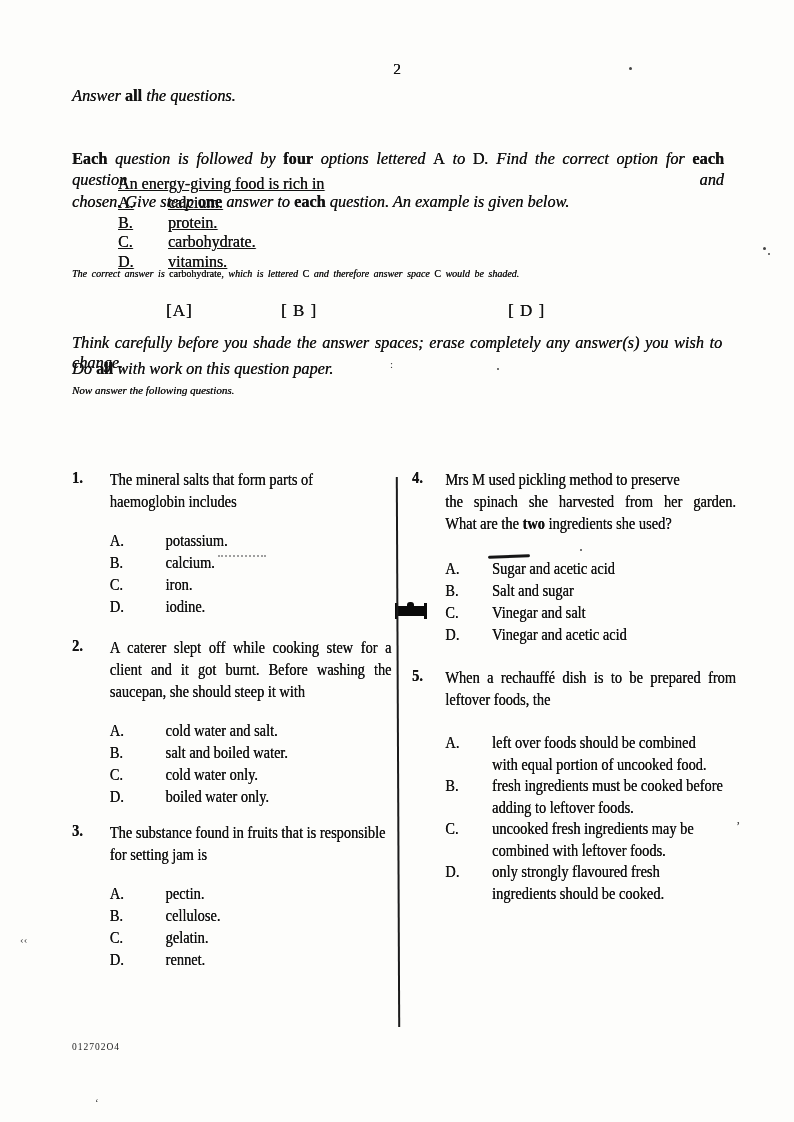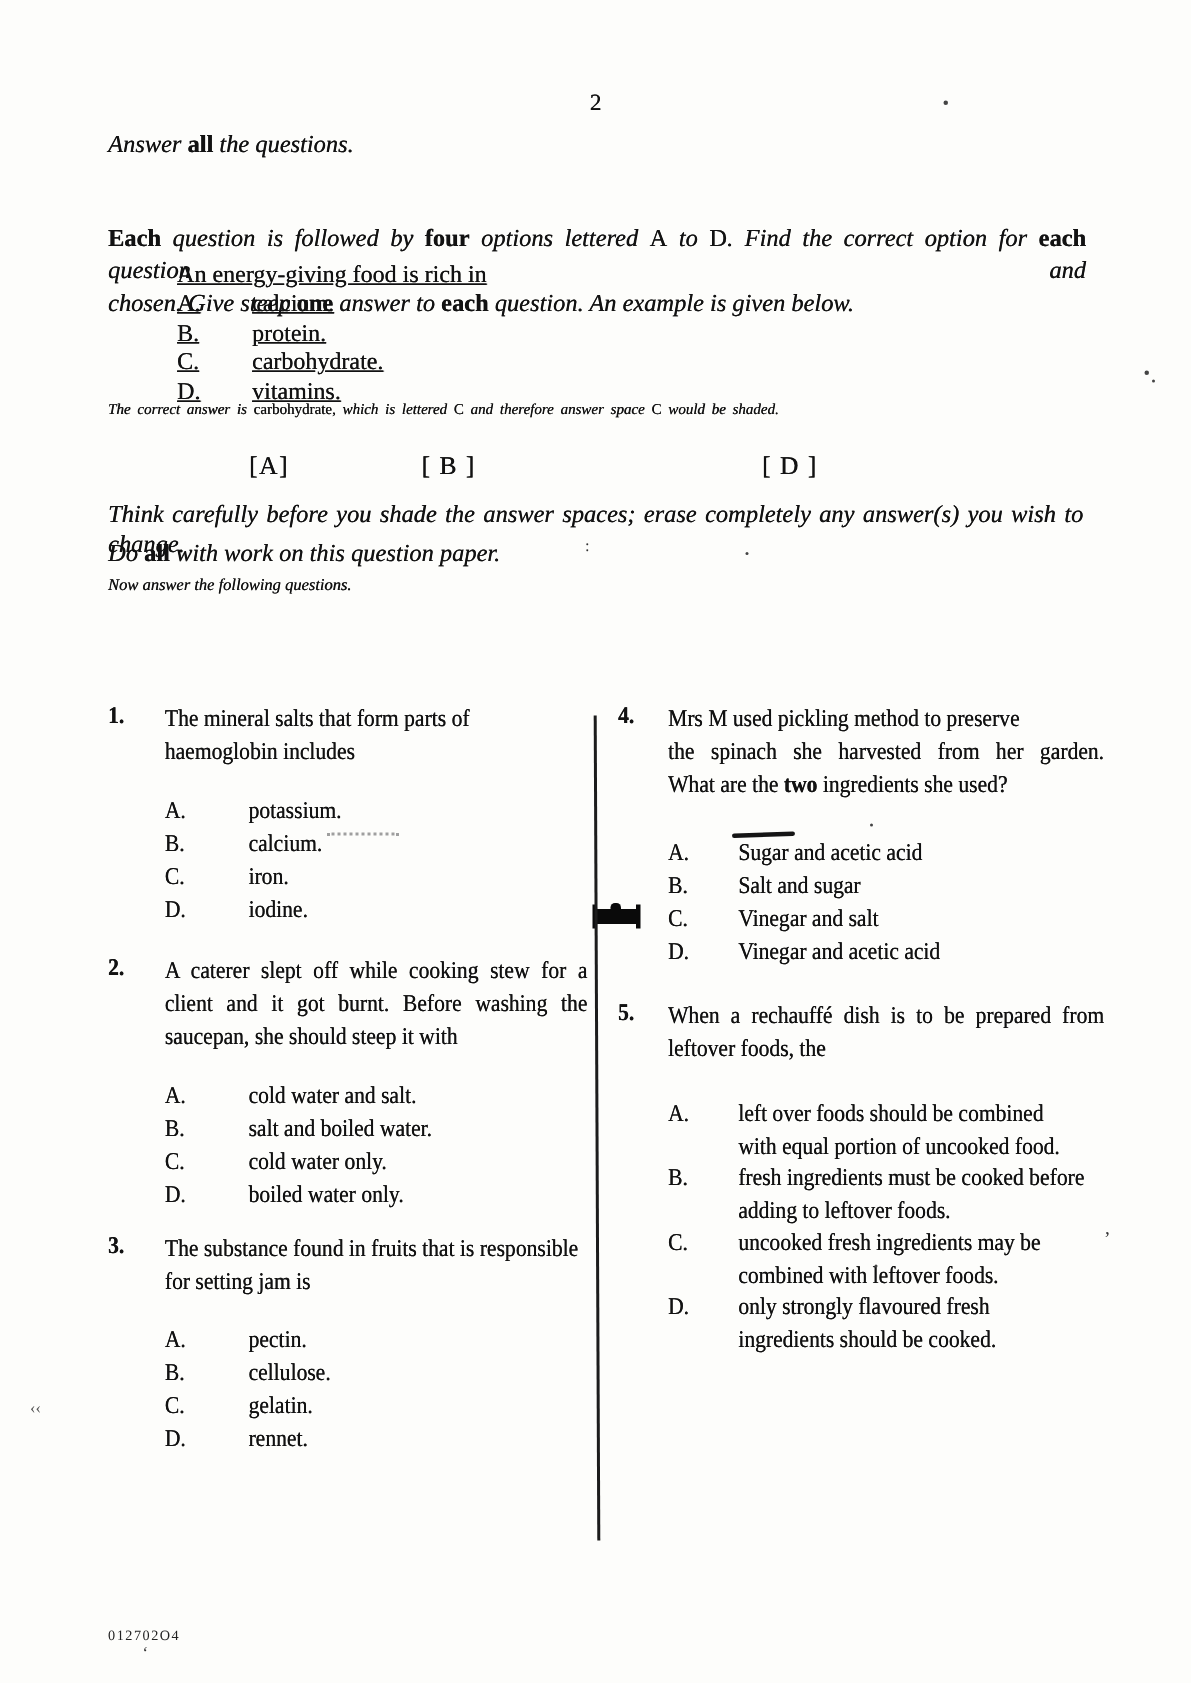--- a/index.html
+++ b/index.html
@@ -64,21 +64,21 @@
   .colL .ol{width:62px;}
   .colR .ol{width:52px;}
   .ot{white-space:nowrap;}
   .ot .l{display:block;}
   .mt19{margin-top:19px;}
   .mt14{margin-top:14px;}
   .mt21q{margin-top:21px;}
 
   .divider{left:397px;top:477px;width:2px;height:550px;background:#1c1c1c;transform:rotate(-0.25deg);}
 
-  .footer{left:72px;top:1042px;font-size:9.5px;letter-spacing:1px;text-shadow:none;color:#222;margin-top:44px;}
+  .footer{left:72px;top:1042px;font-size:9.5px;letter-spacing:1px;text-shadow:none;color:#222;}
 
   
   .art{position:absolute;color:#333;text-shadow:none;}
   .dot{width:3px;height:3px;border-radius:50%;background:#444;}
   .dots1{left:218px;top:555px;width:48px;border-top:2px dotted #8f8f8f;opacity:.85;}
   .smear{left:488px;top:555px;width:42px;height:3px;background:#151515;border-radius:2px;transform:rotate(-2deg);}
 </style>
 </head>
 <body>
 

